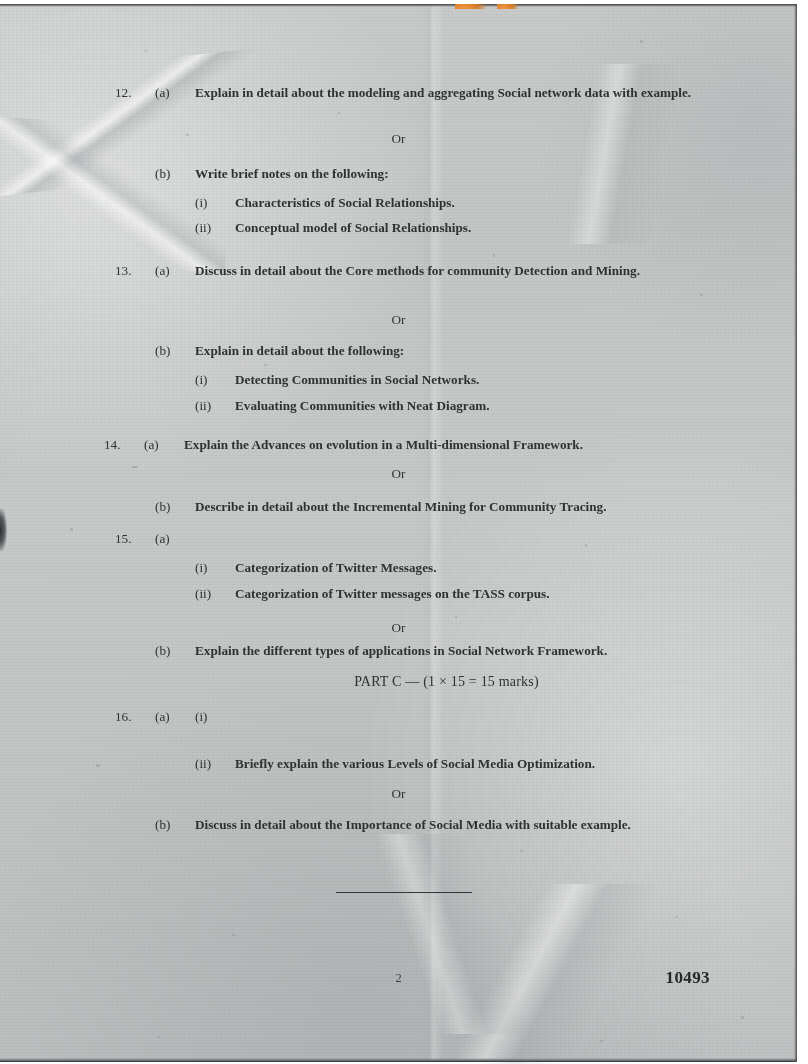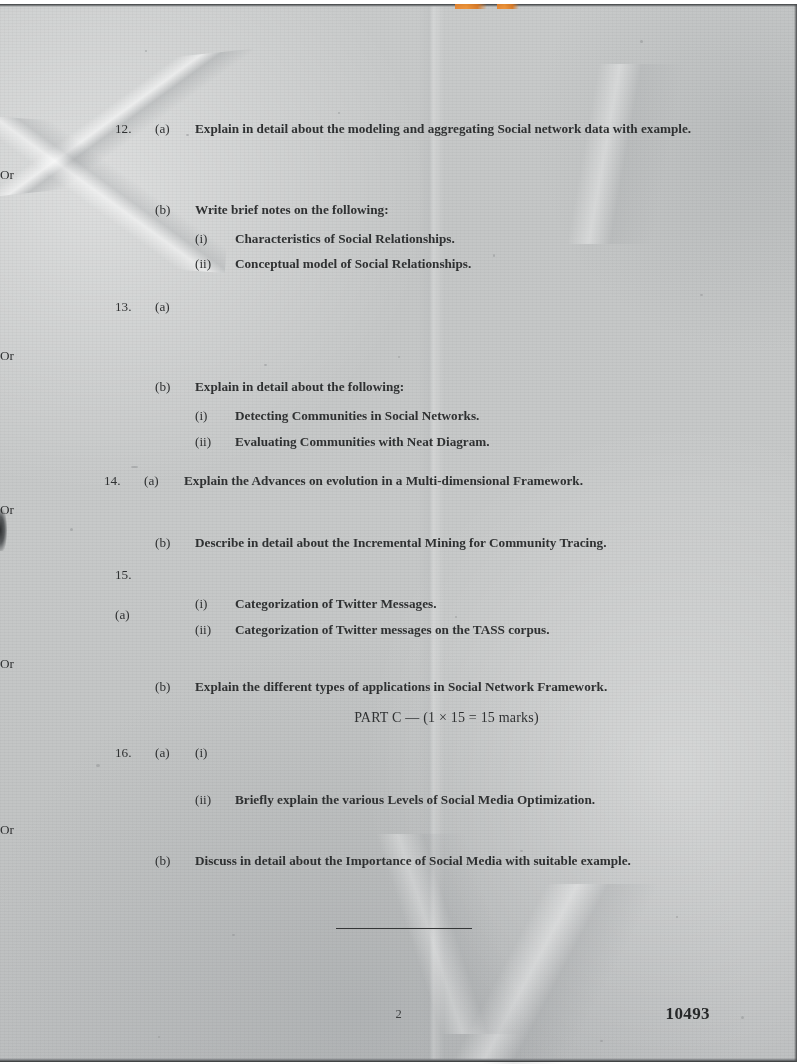--- a/index.html
+++ b/index.html
@@ -163,20 +163,21 @@
     text-align: justify;
     text-justify: inter-word;
     font-weight: bold;
   }
   .body.nojust { text-align: left; }
 
   .or-line {
     position: absolute;
     left: 0;
     width: 797px;
+    text-align: center;
   }
   .part-head {
     position: absolute;
     left: 0;
     width: 797px;
     text-align: center;
     font-size: 14px;
     letter-spacing: 0.2px;
     padding-left: 48px;
   }
@@ -217,21 +218,20 @@
     border-radius: 50%;
     background: #8d9092;
     pointer-events: none;
     opacity: 0.5;
   }
 
   
   #content {
     filter: blur(0.18px) contrast(0.94);
     text-rendering: optimizeLegibility;
-    margin-top: 36px;
   }
 </style>
 </head>
 <body>
 
 <div id="scan">
 
   <div id="paper">
 
     <div id="grain"></div>
@@ -290,20 +290,21 @@
         <span class="body nojust">Characteristics of Social Relationships.</span>
       </div>
       <div class="q" style="left:195px; top:215px; width:498px;">
         <span class="rom">(ii)</span>
         <span class="body nojust">Conceptual model of Social Relationships.</span>
       </div>
 
       <div class="q" style="left:115px; top:258px; width:578px;align-items:flex-end;">
         <span class="num">13.</span>
         <span class="lbl">(a)</span>
+        <span class="body">Discuss in detail about the Core methods for community Detection and Mining.</span>
       </div>
 
       <div class="or-line" style="top:307px;">Or</div>
 
       <div class="q" style="left:155px; top:338px; width:538px;">
         <span class="lbl">(b)</span>
         <span class="body nojust">Explain in detail about the following:</span>
       </div>
       <div class="q" style="left:195px; top:367px; width:498px;">
         <span class="rom">(i)</span>
@@ -320,21 +321,21 @@
         <span class="body nojust">Explain the Advances on evolution in a Multi-dimensional Framework.</span>
       </div>
 
       <div class="or-line" style="top:461px;">Or</div>
 
       <div class="q" style="left:155px; top:494px; width:538px;">
         <span class="lbl">(b)</span>
         <span class="body nojust">Describe in detail about the Incremental Mining for Community Tracing.</span>
       </div>
 
-      <div class="q" style="left:115px; top:526px; width:578px;flex-direction:column;">
+      <div class="q" style="left:115px; top:526px; width:578px;">
         <span class="num">15.</span>
         <span class="lbl">(a)</span>
       </div>
       <div class="q" style="left:195px; top:555px; width:498px;">
         <span class="rom">(i)</span>
         <span class="body nojust">Categorization of Twitter Messages.</span>
       </div>
       <div class="q" style="left:195px; top:581px; width:498px;">
         <span class="rom">(ii)</span>
         <span class="body nojust">Categorization of Twitter messages on the TASS corpus.</span>

